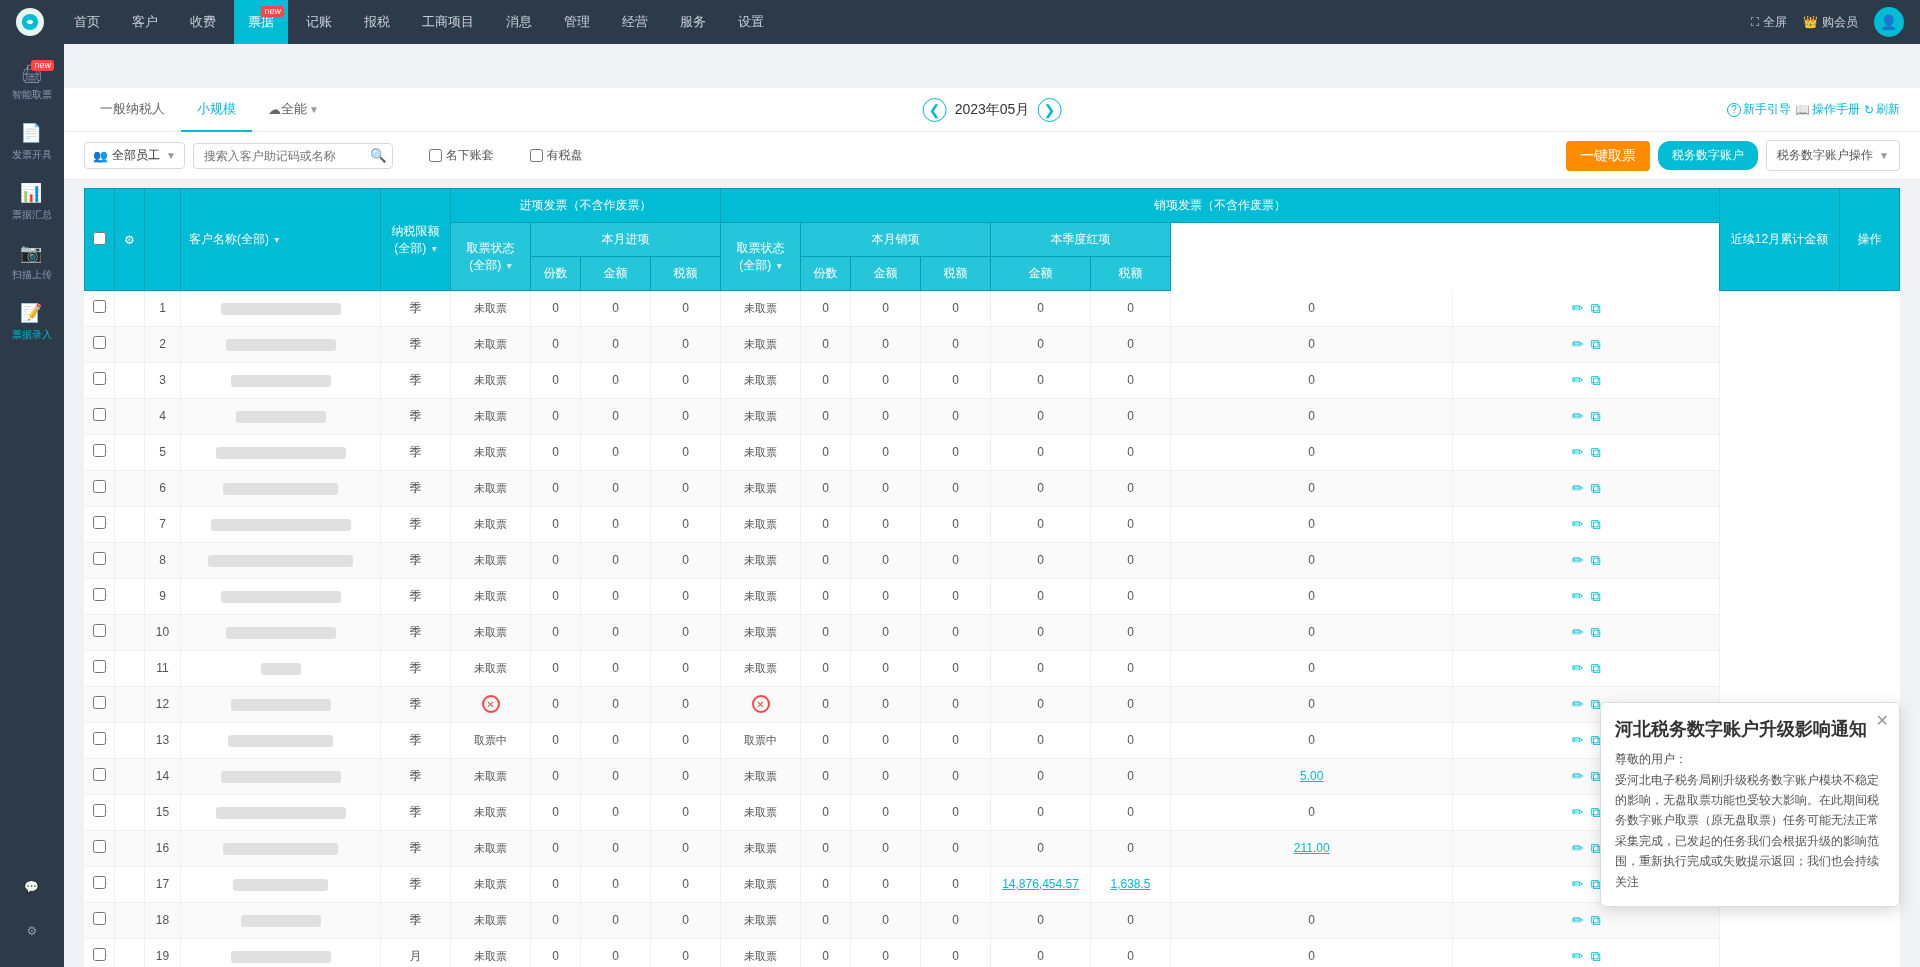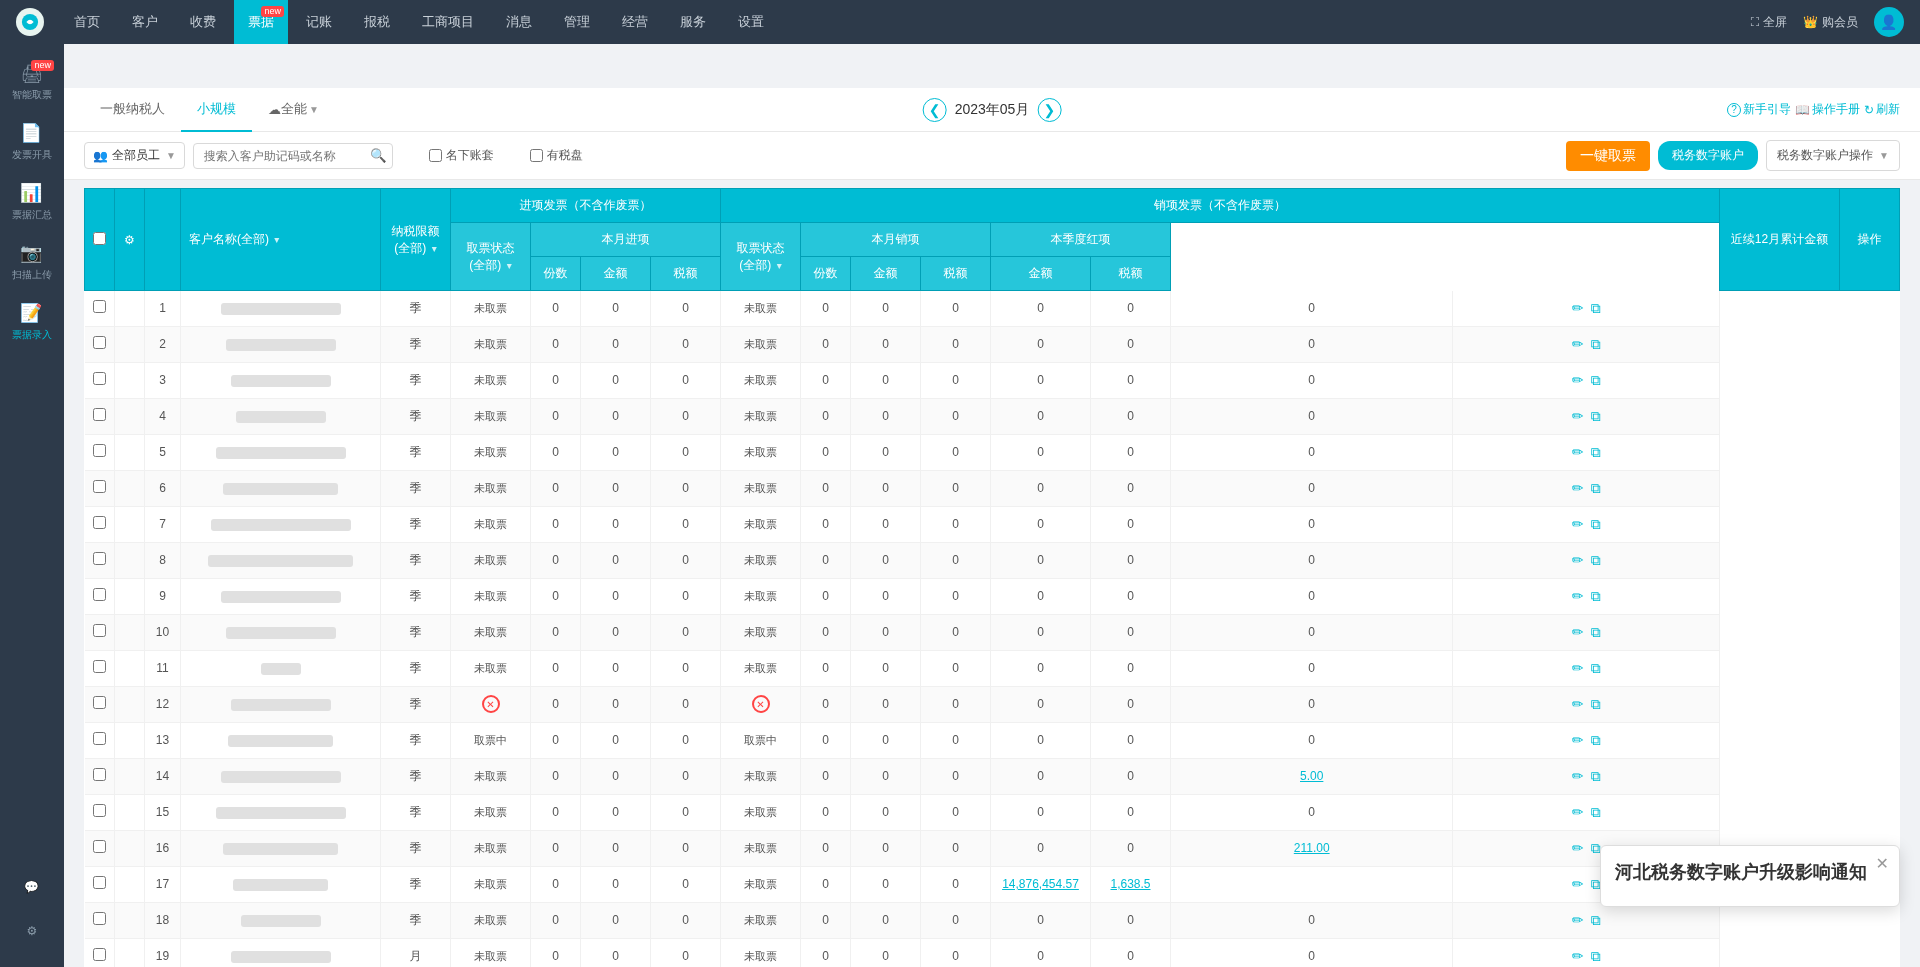--- a/index.html
+++ b/index.html
@@ -697,13 +697,17 @@
   </tr>
         </tbody>
     </table>
   </div>
 
 </div>
 
 <div class="notification-popup">
   <button class="close-btn">✕</button>
   <div class="title">河北税务数字账户升级影响通知</div>
+  <div class="body">
+    尊敬的用户：<br>
+    受河北电子税务局刚升级税务数字账户模块不稳定的影响，无盘取票功能也受较大影响。在此期间税务数字账户取票（原无盘取票）任务可能无法正常采集完成，已发起的任务我们会根据升级的影响范围，重新执行完成或失败提示返回；我们也会持续关注
+  </div>
 </div>
 
 </body></html>

